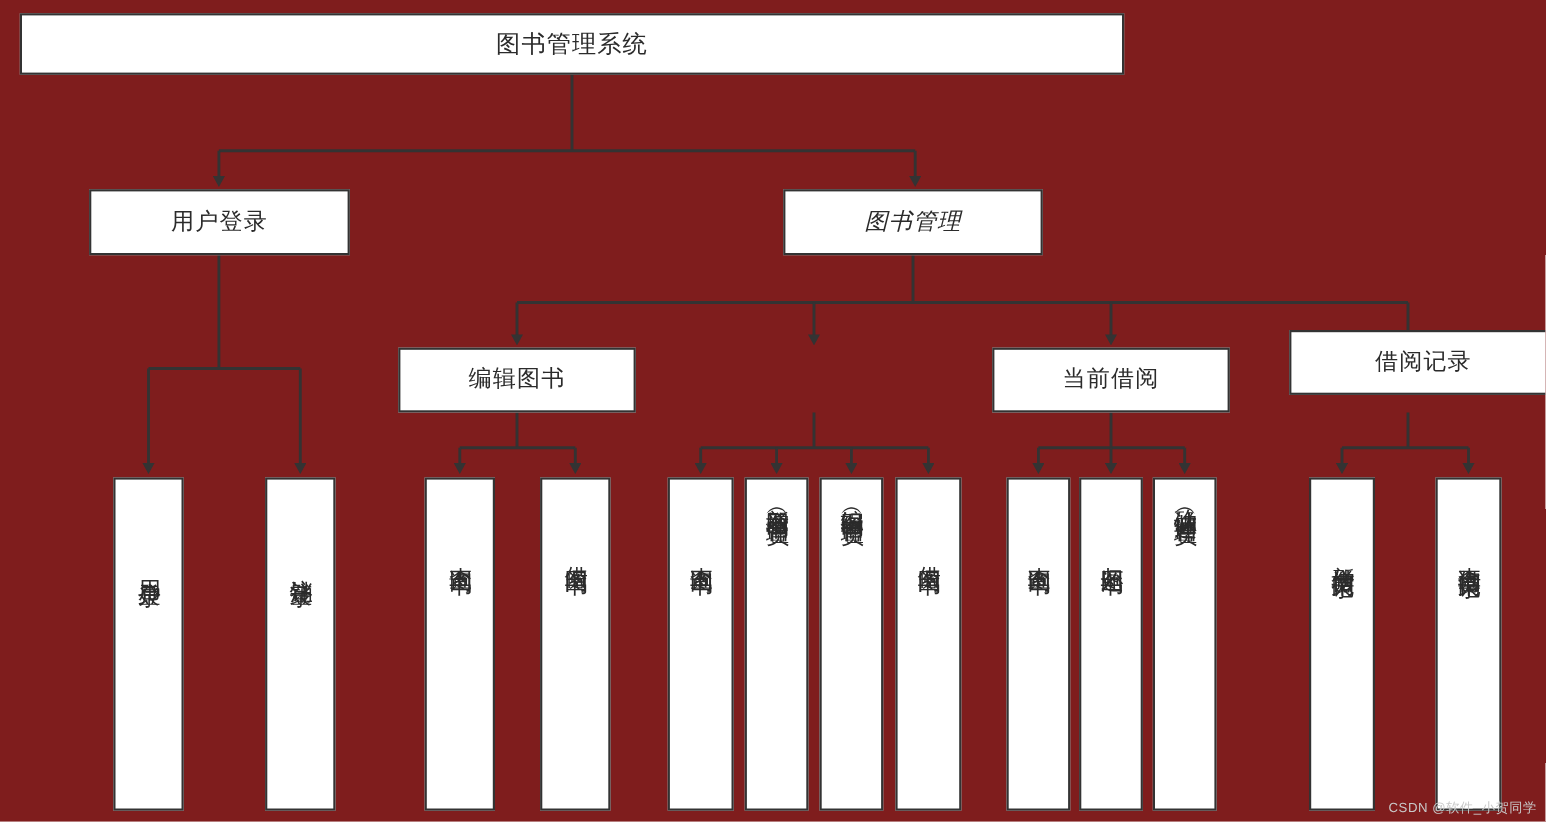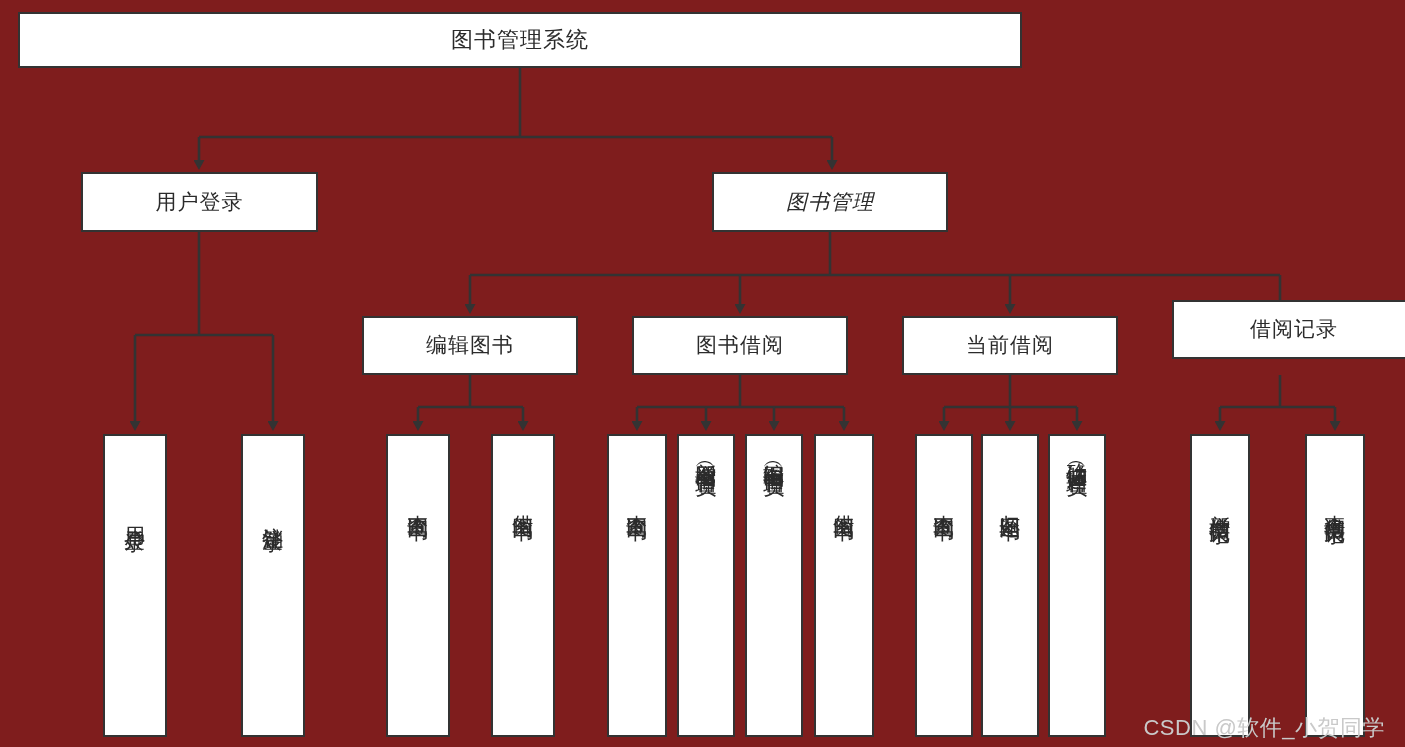--- a/index.html
+++ b/index.html
@@ -65,23 +65,23 @@
     margin-top: 70px;
   }
   .node.v.midshort .vtext {
     margin-top: 58px;
   }
   .node.v.top .vtext {
     margin-top: 6px;
   }
   .watermark {
     position: absolute;
-    right: 20px;
+    right: 8px;
     bottom: 4px;
-    font-size: 22px;
+    font-size: 12px;
     color: #c9c9c9;
     letter-spacing: 0.5px;
     z-index: 5;
     white-space: nowrap;
   }
 </style>
 </head>
 <body>
 
 <div id="canvas">
@@ -144,23 +144,20 @@
   <div class="node h" style="left:81px;top:172px;width:237px;height:60px;">
     <span>用户登录</span>
   </div>
   <div class="node h" style="left:712px;top:172px;width:236px;height:60px;font-style:italic;">
     <span>图书管理</span>
   </div>
 
   <div class="node h" style="left:362px;top:316px;width:216px;height:59px;">
     <span>编辑图书</span>
   </div>
-  <div class="node h" style="left:632px;top:316px;width:216px;height:59px;">
-    <span>图书借阅</span>
-  </div>
   <div class="node h" style="left:902px;top:316px;width:216px;height:59px;align-items:center;">
     <span>当前借阅</span>
   </div>
   <div class="node h" style="left:1172px;top:300px;width:244px;height:59px;">
     <span>借阅记录</span>
   </div>
 
   <div class="node v mid" style="left:103px;top:434px;width:64px;height:303px;">
     <span class="vtext">用户登录</span>
   </div>

